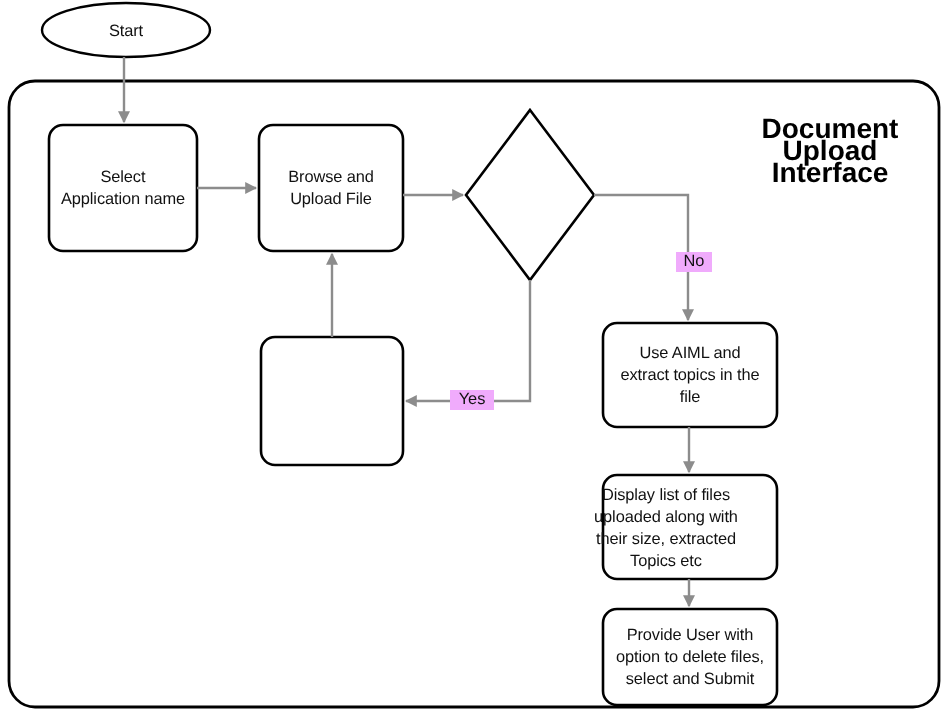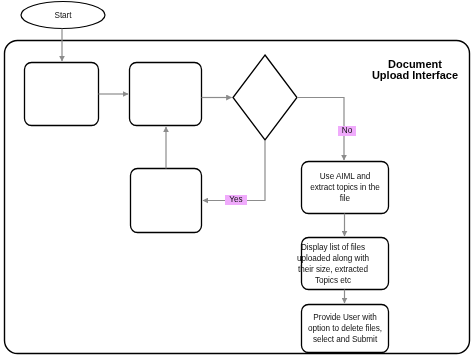--- a/index.html
+++ b/index.html
@@ -40,21 +40,21 @@
     color: #111111;
     font-size: 8.2px;
     line-height: 10px;
     text-align: center;
     background: #f0abfc;
     padding: 0 1px;
   }
   .group-title {
     position: absolute;
     color: #000000;
-    font-size: 11px;
+    font-size: 14px;
     line-height: 11px;
     font-weight: bold;
     text-align: center;
   }
 </style>
 </head>
 <body>
 
 <div id="canvas">
 
@@ -95,21 +95,25 @@
 
     <path d="M 166 168.5 L 166 127" fill="none" stroke="#8c8c8c" stroke-width="1.2" marker-end="url(#arrow)"></path>
 
     <path d="M 344.5 213.5 L 344.5 236" fill="none" stroke="#8c8c8c" stroke-width="1.2" marker-end="url(#arrow)"></path>
 
     <path d="M 344.5 289.5 L 344.5 303" fill="none" stroke="#8c8c8c" stroke-width="1.2" marker-end="url(#arrow)"></path>
   </svg>
 
   <div class="node-label" style="left:21px; top:2px; width:84px; height:27px;">Start</div>
 
+  <div class="node-label" style="left:19px; top:63px; width:85px; height:62px;">Select
+Application name</div>
 
+  <div class="node-label" style="left:130px; top:63px; width:71px; height:62px;">Browse and
+Upload File</div>
 
 
 
   <div class="node-label" style="left:300px; top:162px; width:90px; height:51px;">Use AIML and
 extract topics in the
 file</div>
 
   <div class="node-label" style="left:283px; top:238px; width:100px; height:51px;">Display list of files
 uploaded along with
 their size, extracted

